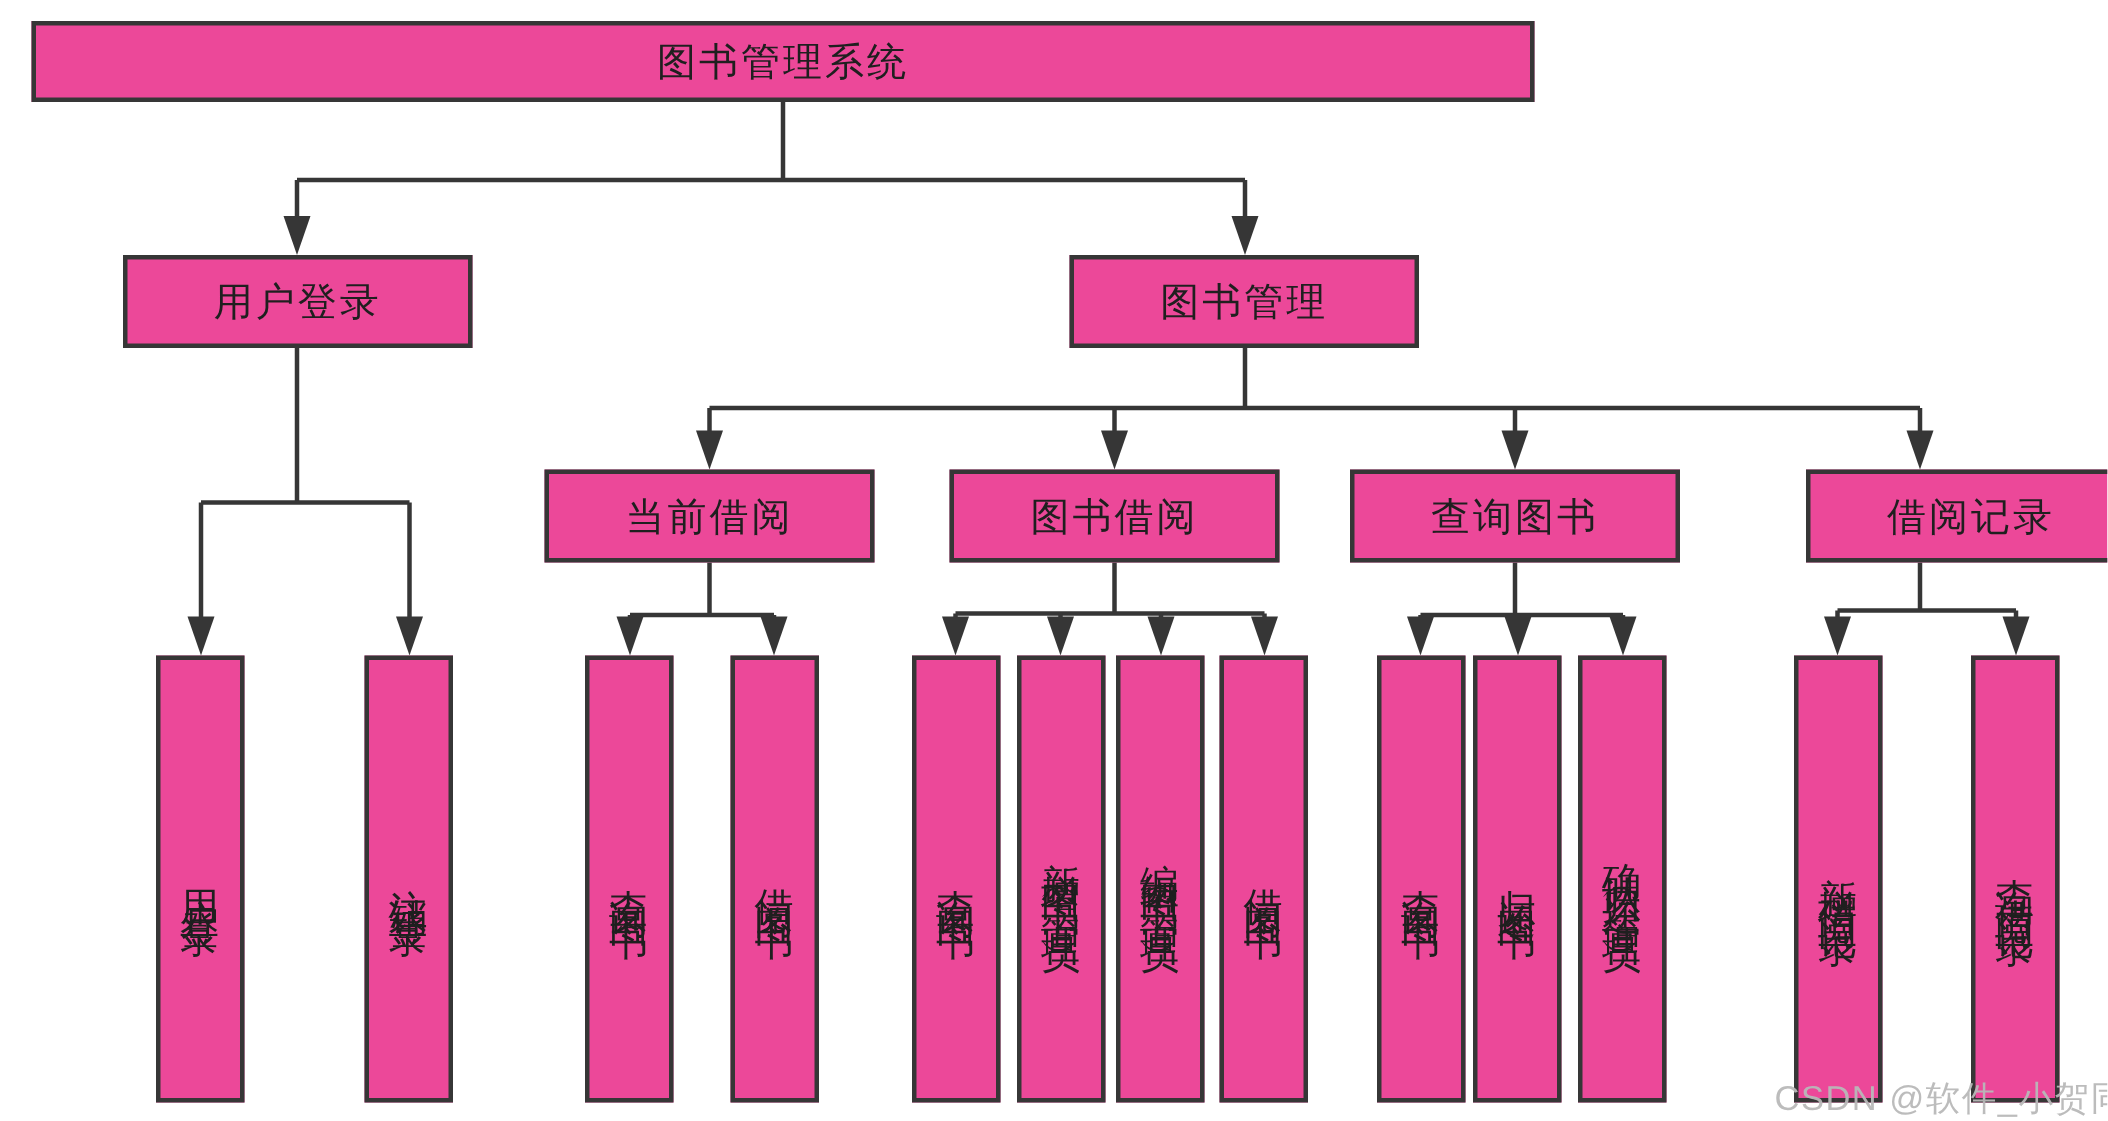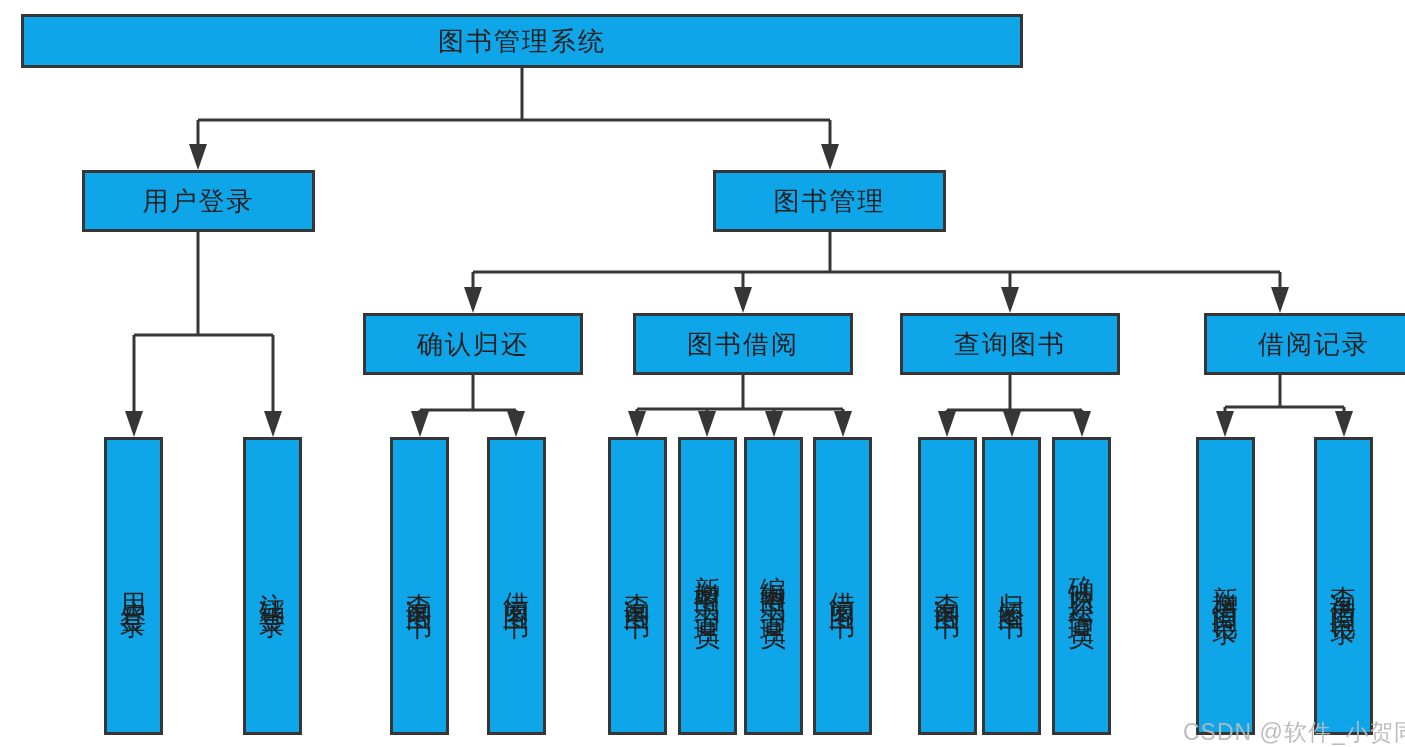--- a/index.html
+++ b/index.html
@@ -13,21 +13,21 @@
   }
   #wires {
     position: absolute;
     left: 0; top: 0;
     width: 1405px; height: 747px;
     z-index: 1;
   }
   .node {
     position: absolute;
     box-sizing: border-box;
-    background: #0ea5e9;
+    background: #ec4899;
     border: 3px solid #363636;
     display: flex;
     align-items: center;
     justify-content: center;
     z-index: 2;
     color: #1f1f1f;
   }
   .hlabel {
     font-size: 26px;
     letter-spacing: 2px;
@@ -141,21 +141,21 @@
   </div>
 
   <div class="node lvl2a">
     <span class="hlabel">用户登录</span>
   </div>
   <div class="node lvl2b">
     <span class="hlabel">图书管理</span>
   </div>
 
   <div class="node lvl3 l3a">
-    <span class="hlabel">确认归还</span>
+    <span class="hlabel">当前借阅</span>
   </div>
   <div class="node lvl3 l3b">
     <span class="hlabel">图书借阅</span>
   </div>
   <div class="node lvl3 l3c">
     <span class="hlabel">查询图书</span>
   </div>
   <div class="node lvl3 l3d">
     <span class="hlabel">借阅记录</span>
   </div>

